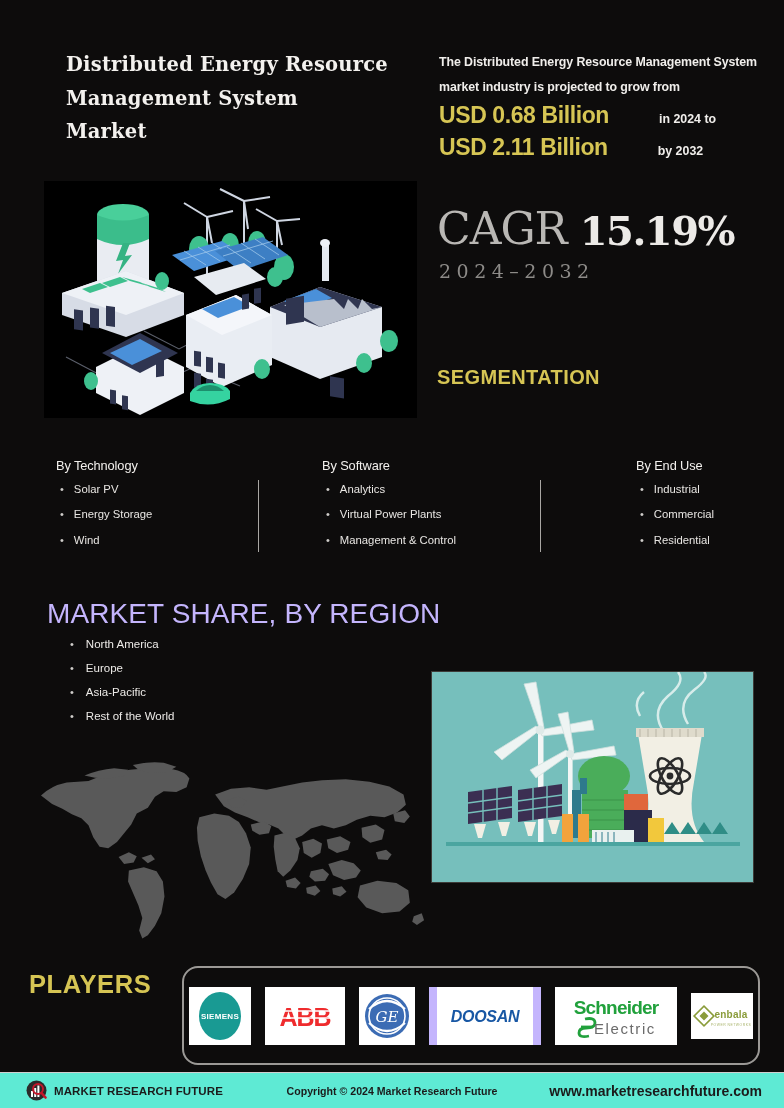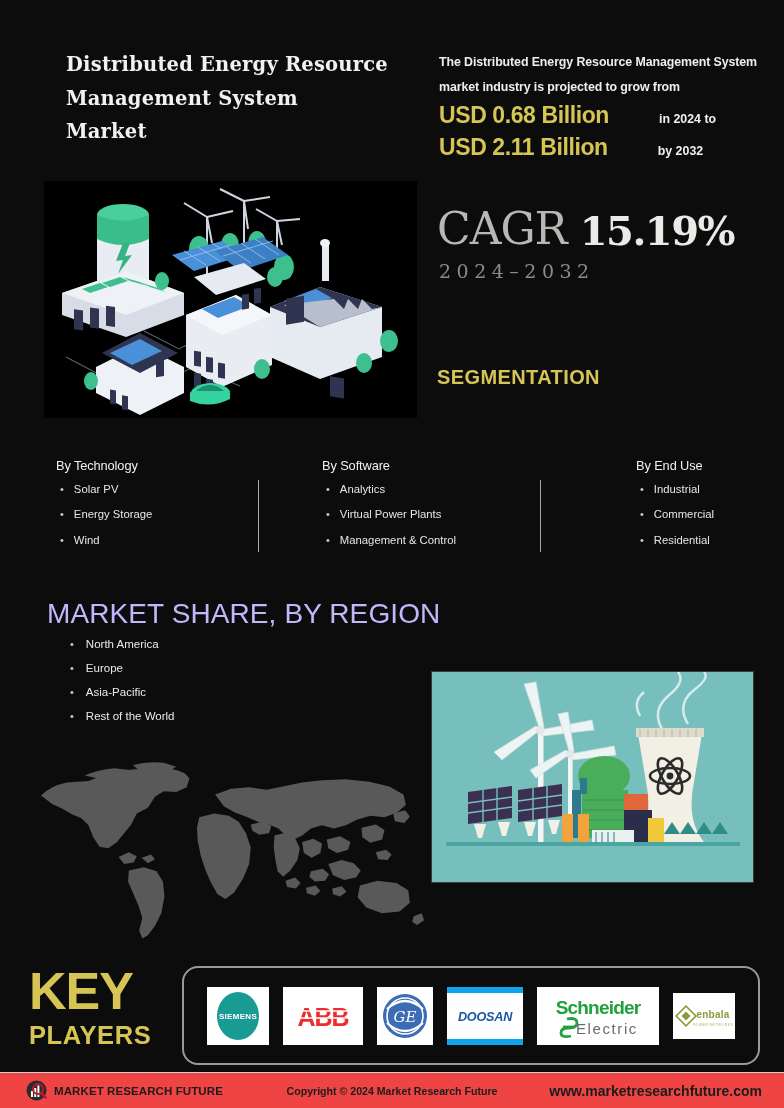--- a/index.html
+++ b/index.html
@@ -137,29 +137,29 @@
     line-height: 1.1; letter-spacing: 0.6px; margin-top: 4px;
   }
   .kp-box {
     position: absolute; left: 182px; top: 966px;
     width: 578px; height: 99px;
     border: 2px solid #9b9996; border-radius: 16px;
     display: flex; align-items: center; justify-content: center;
     gap: 14px;
   }
   .logo-tile {
-    background: #0ea5e9;
+    background: #c4b5fd;
     display: flex; align-items: center; justify-content: center;
     overflow: hidden;
   }
 
   
   .footer {
     position: absolute; left: 0; bottom: 0;
-    width: 784px; height: 36px; background: #ef4444;
+    width: 784px; height: 36px; background: #5eead4;
     display: flex; align-items: center;
     border-top: 1px solid #cfcfcf;
   }
   .f-logo {
     position: absolute; left: 26px;
     display: flex; align-items: center; gap: 7px;
   }
   .f-logo-text {
     font-size: 11.5px; font-weight: bold; color: #1b1b1b;
     letter-spacing: 0.1px;
@@ -532,21 +532,20 @@
       </g>
 
       <g fill="#2f8d86">
         <path d="M232 162 L240 150 L248 162 L256 150 L264 162 L272 150 L280 162 L288 150 L296 162Z"></path>
       </g>
       <rect x="14" y="170" width="294" height="4" fill="#4ba5a0"></rect>
     </svg>
   </div>
 
   <div class="kp-label">
-    <div class="kp-key">KEY</div>
     <div class="kp-players">PLAYERS</div>
   </div>
 
   <div class="kp-box">
 
     <div class="logo-tile" style="width:62px;height:58px;">
       <svg width="62" height="58" viewBox="0 0 62 58">
         <rect width="62" height="58" fill="#ffffff"></rect>
         <ellipse cx="31" cy="29" rx="21" ry="24" fill="#199a93"></ellipse>
         <text x="31" y="32" text-anchor="middle" font-family="Liberation Sans, sans-serif" font-size="8" font-weight="bold" fill="#ffffff" letter-spacing="0.3">SIEMENS</text>
@@ -568,21 +567,21 @@
       <svg width="56" height="58" viewBox="0 0 56 58">
         <rect width="56" height="58" fill="#ffffff"></rect>
         <circle cx="28" cy="29" r="22" fill="#3c6cb4"></circle>
         <circle cx="28" cy="29" r="18" fill="none" stroke="#ffffff" stroke-width="1.6"></circle>
         <path d="M10 22 Q28 6 46 22" fill="none" stroke="#ffffff" stroke-width="2.2"></path>
         <path d="M46 36 Q28 52 10 36" fill="none" stroke="#ffffff" stroke-width="2.2"></path>
         <text x="28" y="35" text-anchor="middle" font-family="DejaVu Serif, serif" font-size="15" font-style="italic" fill="#ffffff">GE</text>
       </svg>
     </div>
 
-    <div class="logo-tile" style="width:76px;height:58px;">
+    <div class="logo-tile" style="width:112px;height:58px;">
       <svg width="96" height="58" viewBox="0 0 96 58">
         <rect width="96" height="58" fill="#ffffff"></rect>
         <text x="48" y="35" text-anchor="middle" font-family="Liberation Sans, sans-serif" font-size="16" font-weight="bold" font-style="italic" fill="#1857a4" letter-spacing="-0.3">DOOSAN</text>
       </svg>
     </div>
 
     <div class="logo-tile" style="width:122px;height:58px;">
       <svg width="122" height="58" viewBox="0 0 122 58">
         <rect width="122" height="58" fill="#ffffff"></rect>
         <text x="61" y="27" text-anchor="middle" font-family="Liberation Sans, sans-serif" font-size="19" font-weight="bold" fill="#21a13c" letter-spacing="-0.8">Schneider</text>

